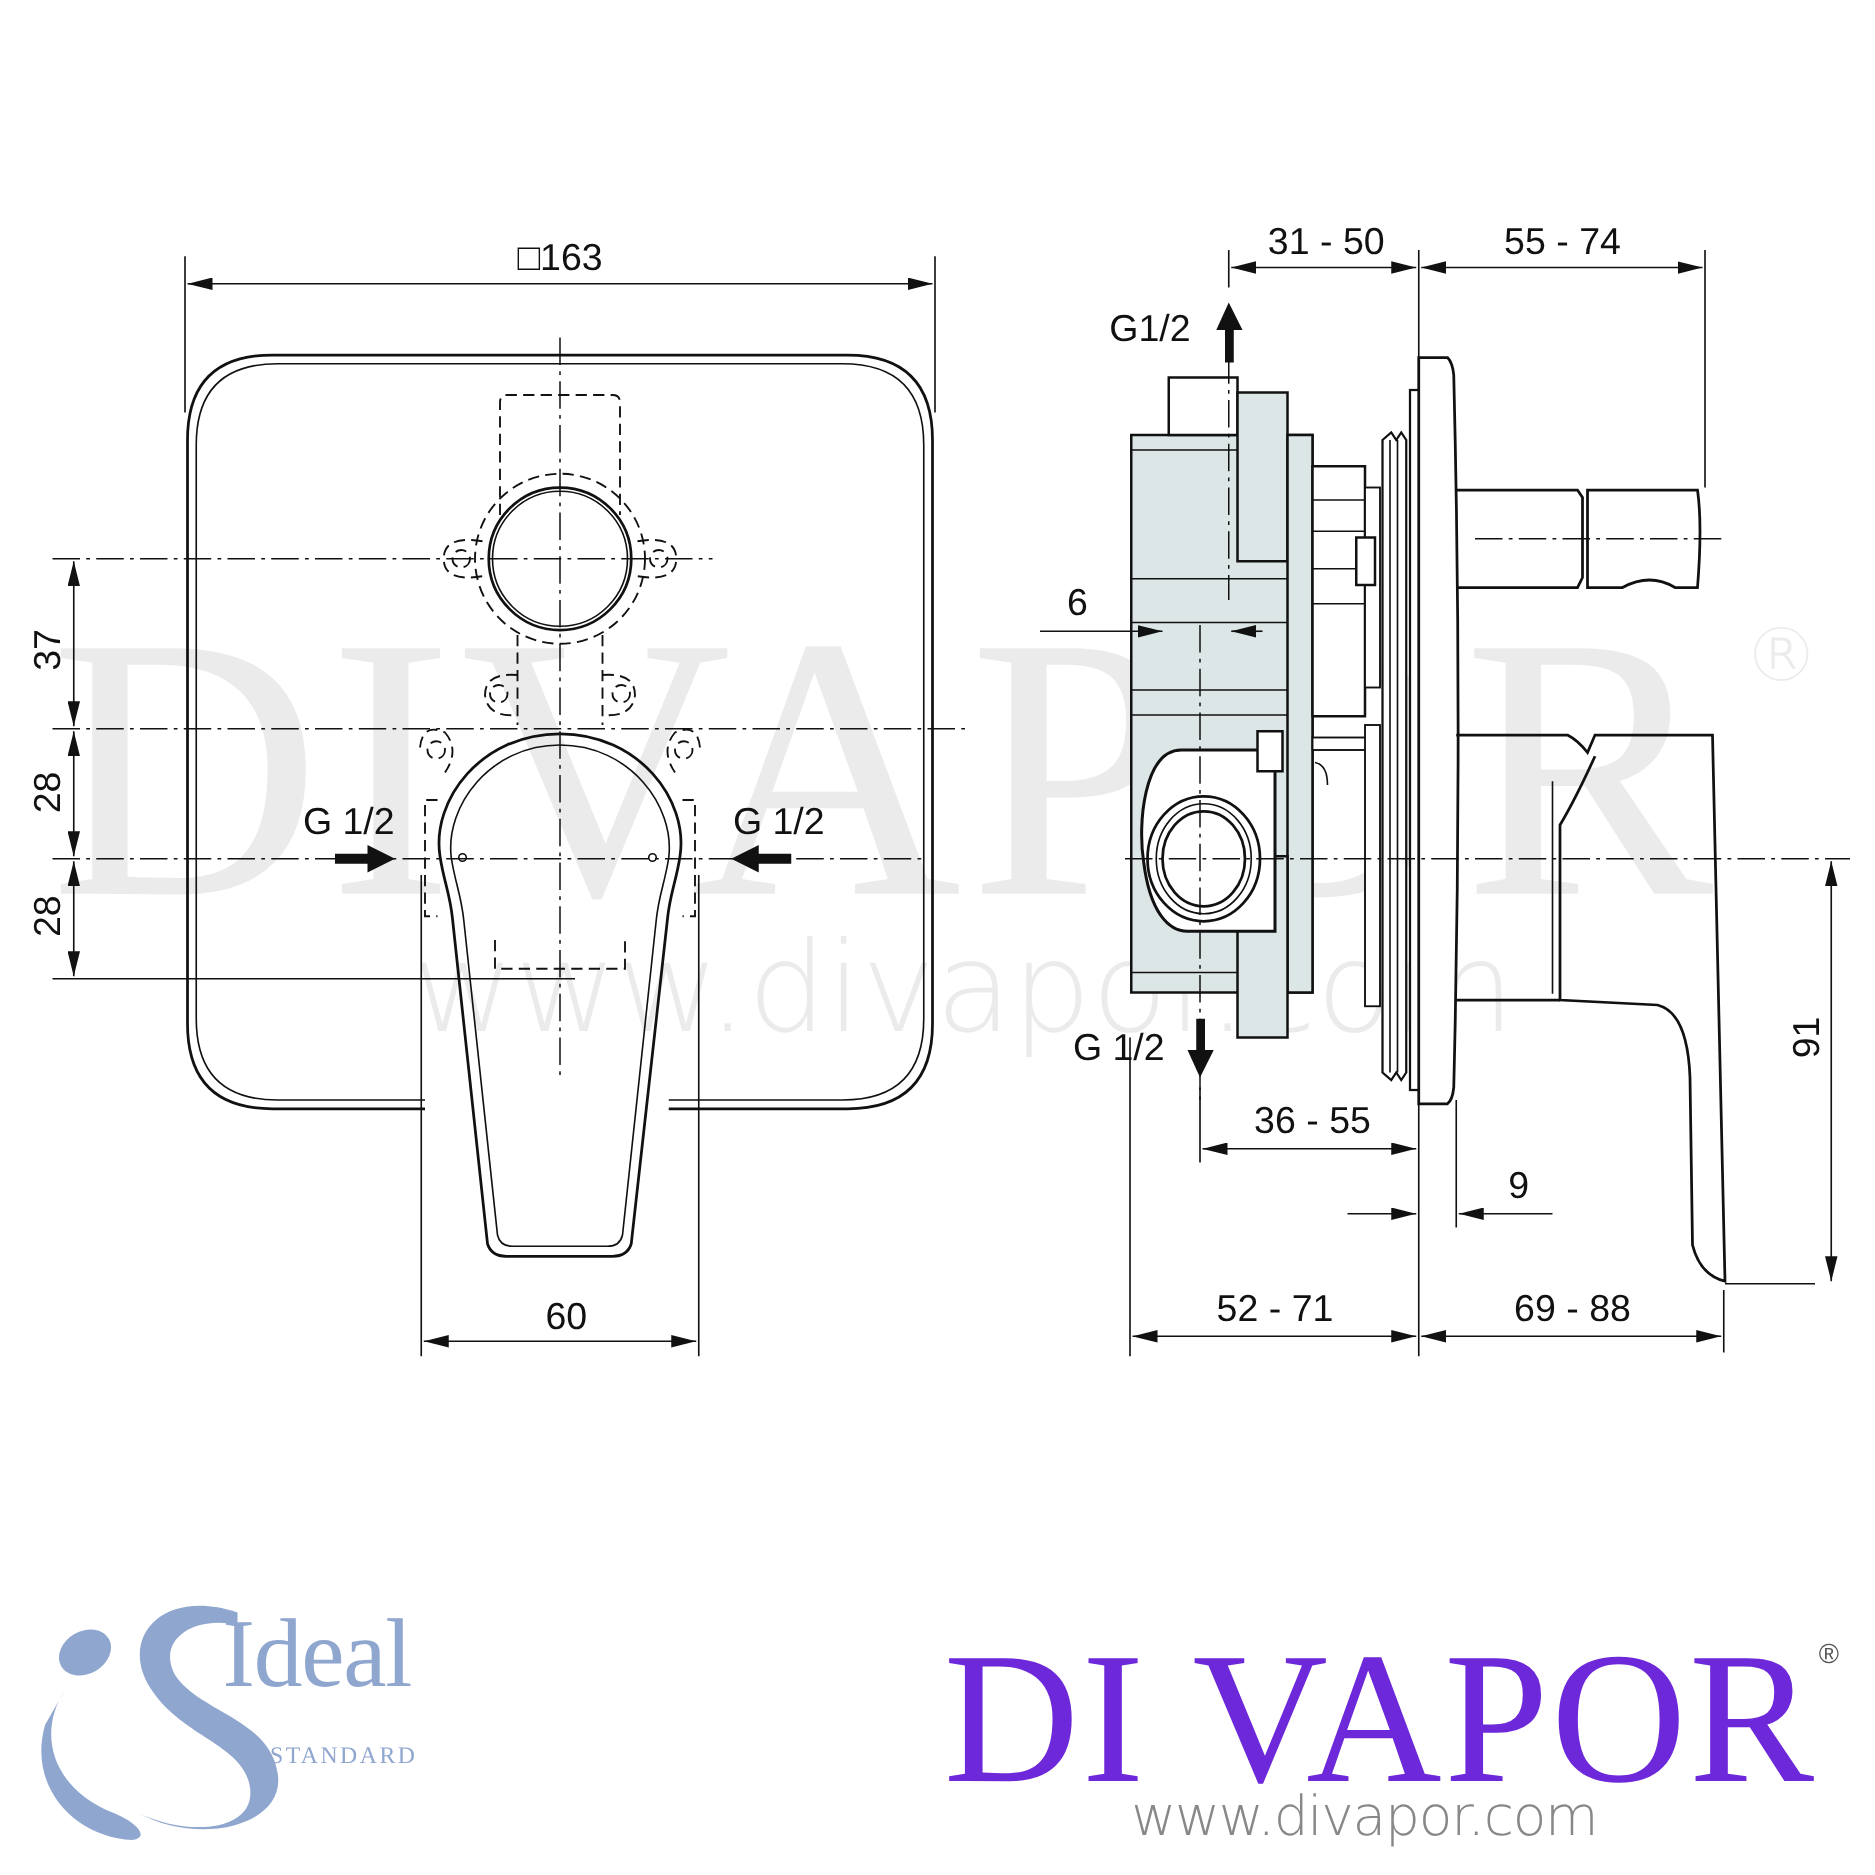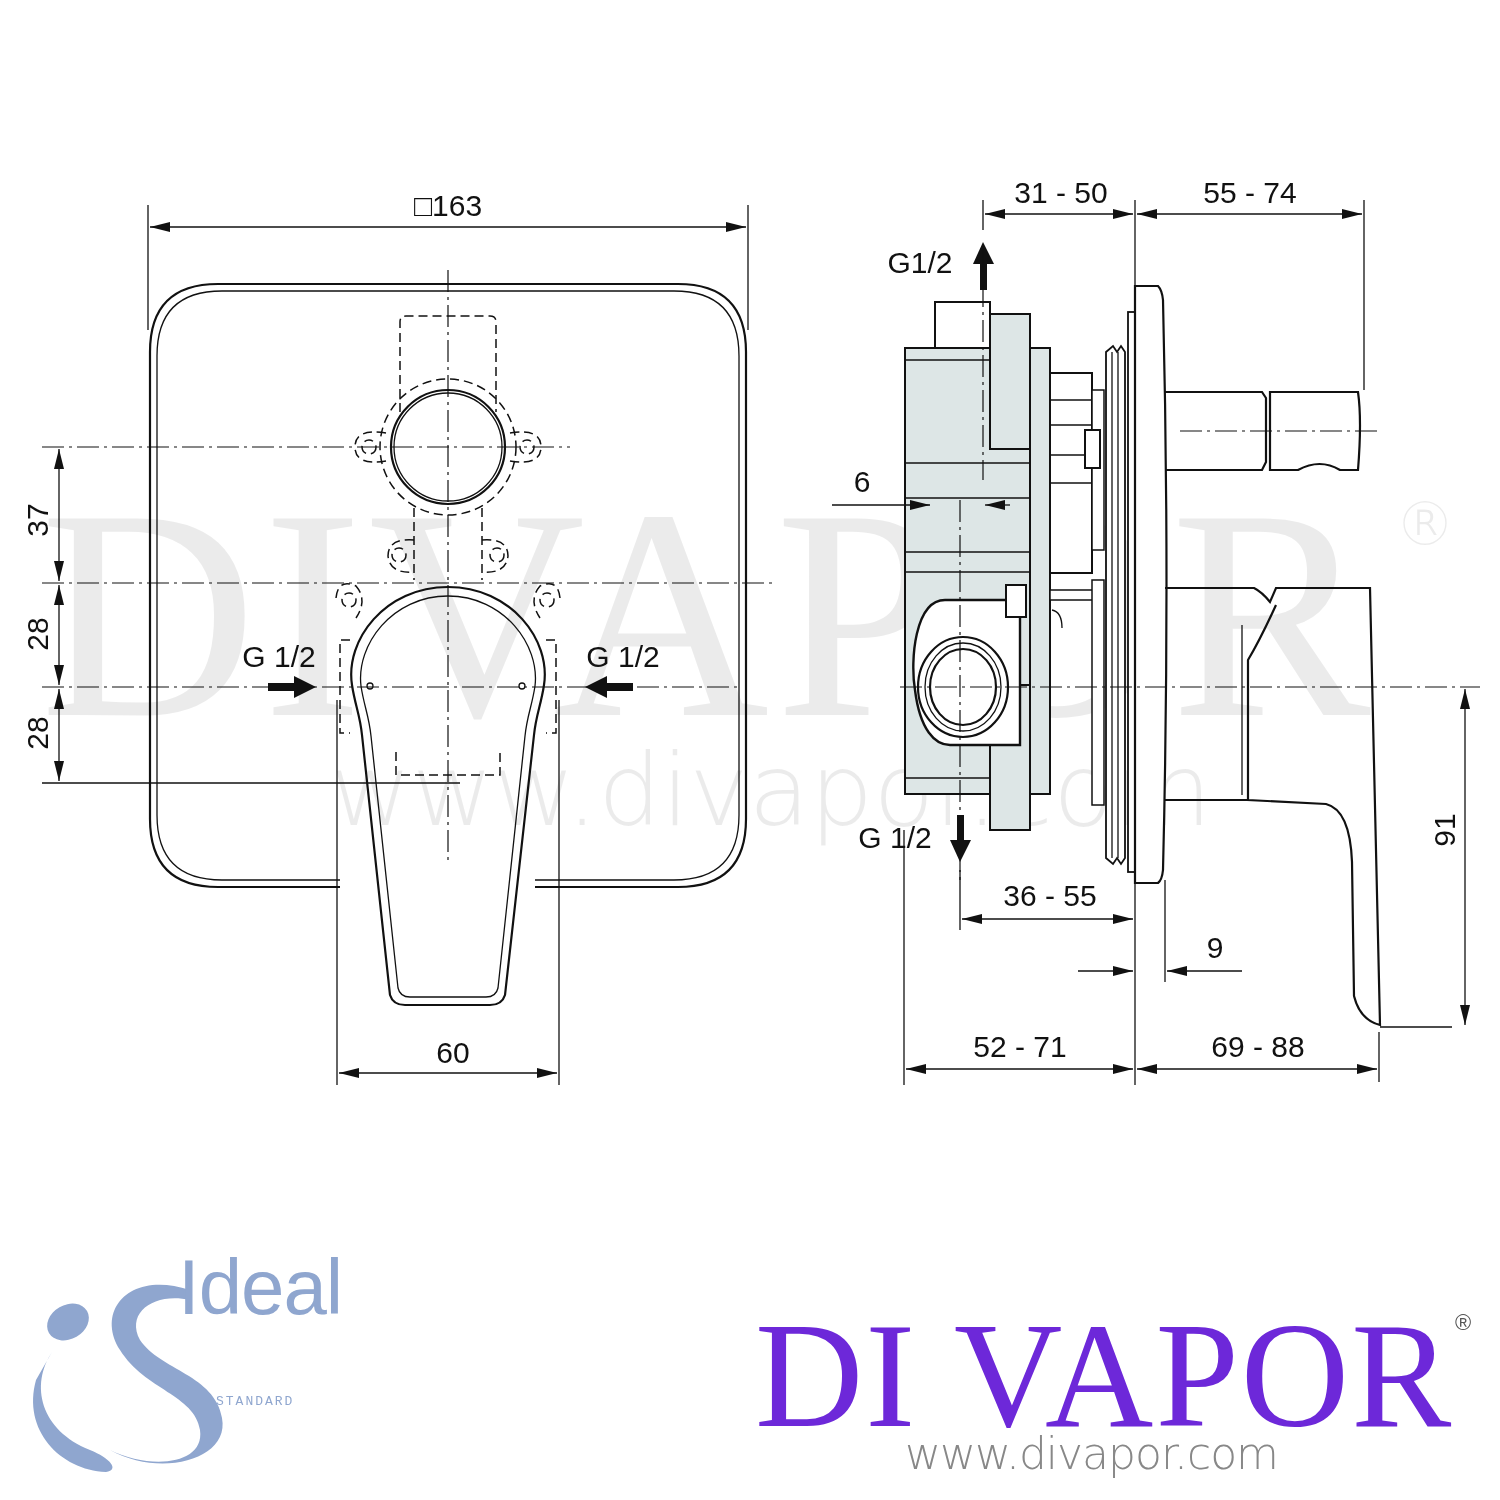--- a/index.html
+++ b/index.html
@@ -7,22 +7,22 @@
     #canvas { position: absolute; left: 0; top: 0; width: 1500px; height: 1500px; }
     .ln { stroke: #111; fill: none; stroke-width: 2.2; }
     .thin { stroke: #111; fill: none; stroke-width: 1.3; }
     .dash { stroke: #111; fill: none; stroke-width: 1.5; stroke-dasharray: 9 5; }
     .center { stroke: #111; fill: none; stroke-width: 1.2; stroke-dasharray: 22 5 3 5; }
     .body-fill { fill: #dde6e6; stroke: #111; stroke-width: 2; }
     .arrowhead { fill: #111; }
     .dim-text { font-family: "Liberation Sans", sans-serif; font-size: 30px; fill: #111; }
     .wm-big { font-family: "Liberation Serif", serif; font-size: 300px; fill: #000; opacity: 0.075; letter-spacing: 6px; }
     .wm-url { font-family: "DejaVu Sans", sans-serif; font-size: 100px; fill: #000; opacity: 0.075; font-weight: 300; }
-    .brand-ideal { position: absolute; left: 178px; top: 1248px; font-family: Liberation Sans, sans-serif; font-size: 78px; color: #8fa6cf; letter-spacing: -1px; line-height: 1; }
-    .brand-standard { position: absolute; left: 216px; top: 1395px; font-family: Liberation Mono, monospace; font-size: 13px; color: #8fa6cf; letter-spacing: 2px; line-height: 1; }
+    .brand-ideal { position: absolute; left: 178px; top: 1284px; font-family: Liberation Serif, serif; font-size: 78px; color: #8fa6cf; letter-spacing: -1px; line-height: 1; }
+    .brand-standard { position: absolute; left: 216px; top: 1395px; font-family: Liberation Serif, serif; font-size: 19px; color: #8fa6cf; letter-spacing: 2px; line-height: 1; }
     .divapor-logo { position: absolute; left: 755px; top: 1300px; font-family: "Liberation Serif", serif; font-size: 150px; color: #6d28d9; letter-spacing: 2px; line-height: 1; white-space: nowrap; }
     .divapor-reg { position: absolute; left: 1455px; top: 1310px; font-family: "Liberation Sans", sans-serif; font-size: 22px; color: #555555; }
     .divapor-url { position: absolute; left: 905px; top: 1432px; font-family: "DejaVu Sans", sans-serif; font-size: 44px; color: #888888; letter-spacing: -1px; line-height: 1; font-weight: 300; }
   </style>
 </head>
 <body>
 
 <svg id="canvas" viewBox="0 0 1500 1500" xmlns="http://www.w3.org/2000/svg">
   <defs>
     <marker id="arr" viewBox="0 0 20 10" refX="20" refY="5" markerWidth="20" markerHeight="10" orient="auto-start-reverse" markerUnits="userSpaceOnUse">

